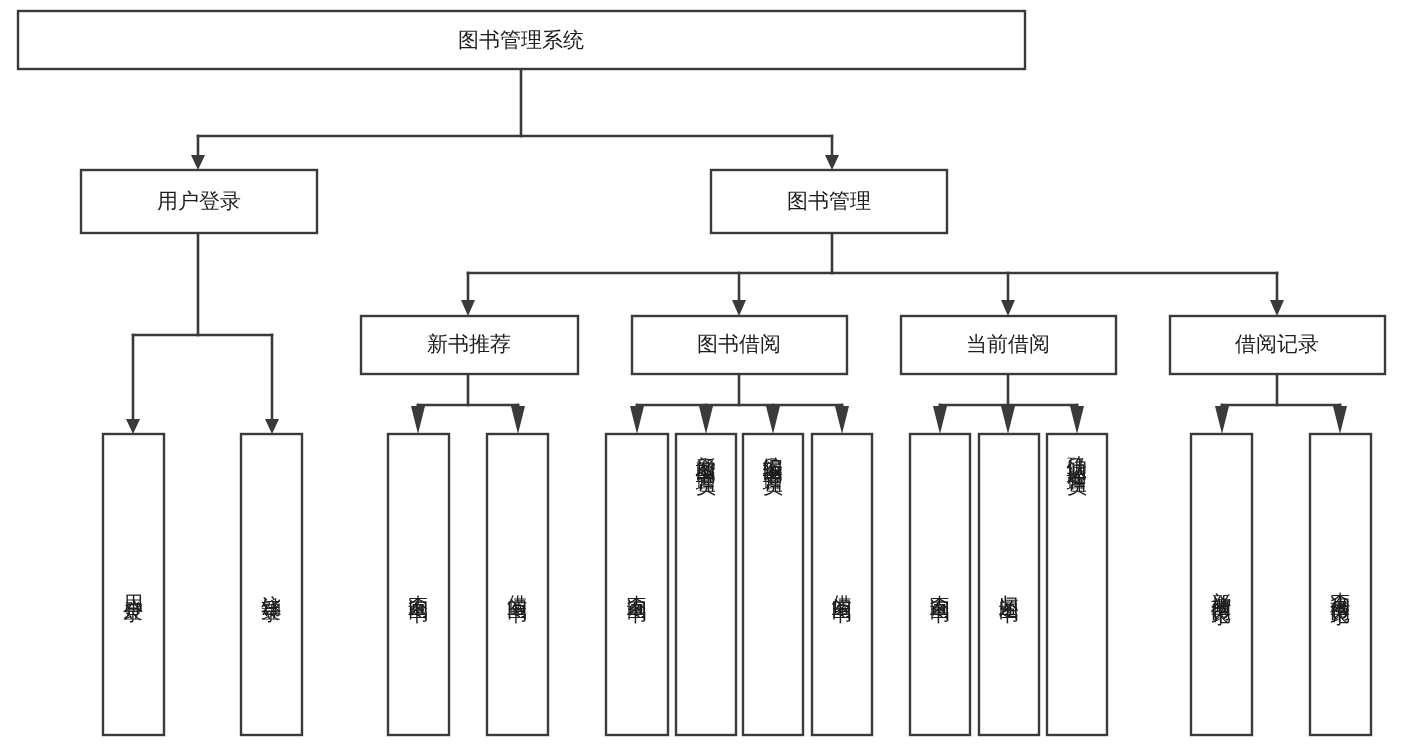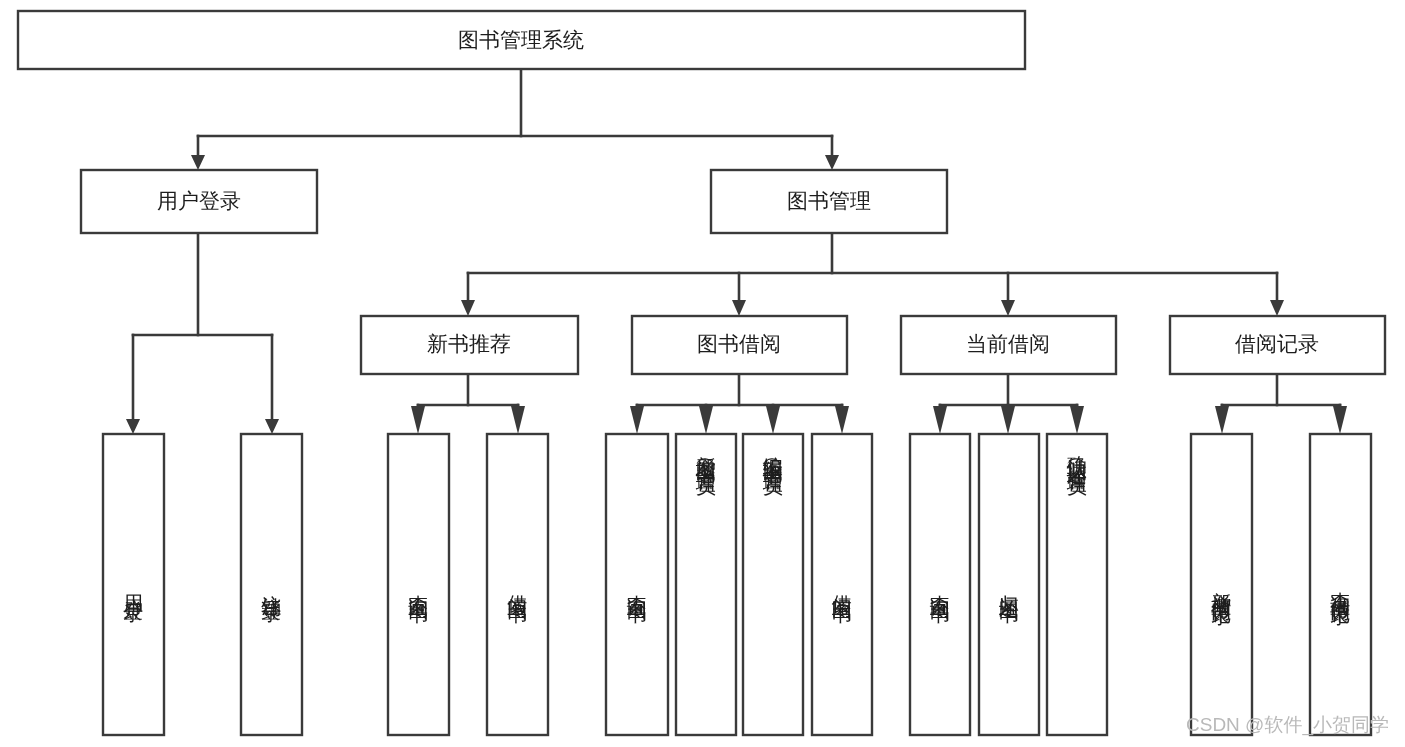--- a/index.html
+++ b/index.html
@@ -249,15 +249,14 @@
     <span class="vtext" style="margin-top:6px;">确认归还（管理员）</span>
   </div>
 
   <div class="vtext-wrap" style="left:1191px; top:434px; width:61px; height:301px;">
     <span class="vtext">新增借阅记录</span>
   </div>
   <div class="vtext-wrap" style="left:1310px; top:434px; width:61px; height:301px;">
     <span class="vtext">查询借阅记录</span>
   </div>
 
-  <div class="watermark">CSDN @软件_小贺同学</div>
 
 </div>
 
 </body></html>

